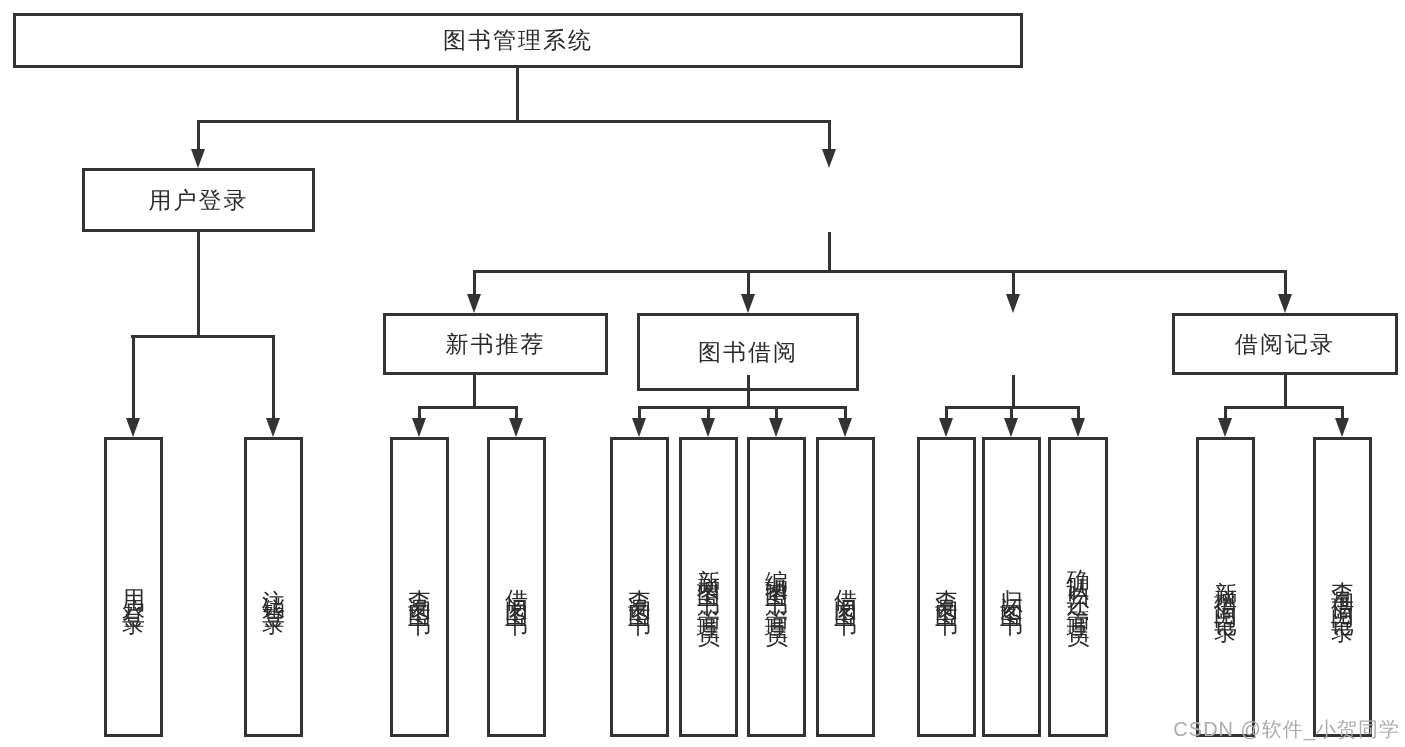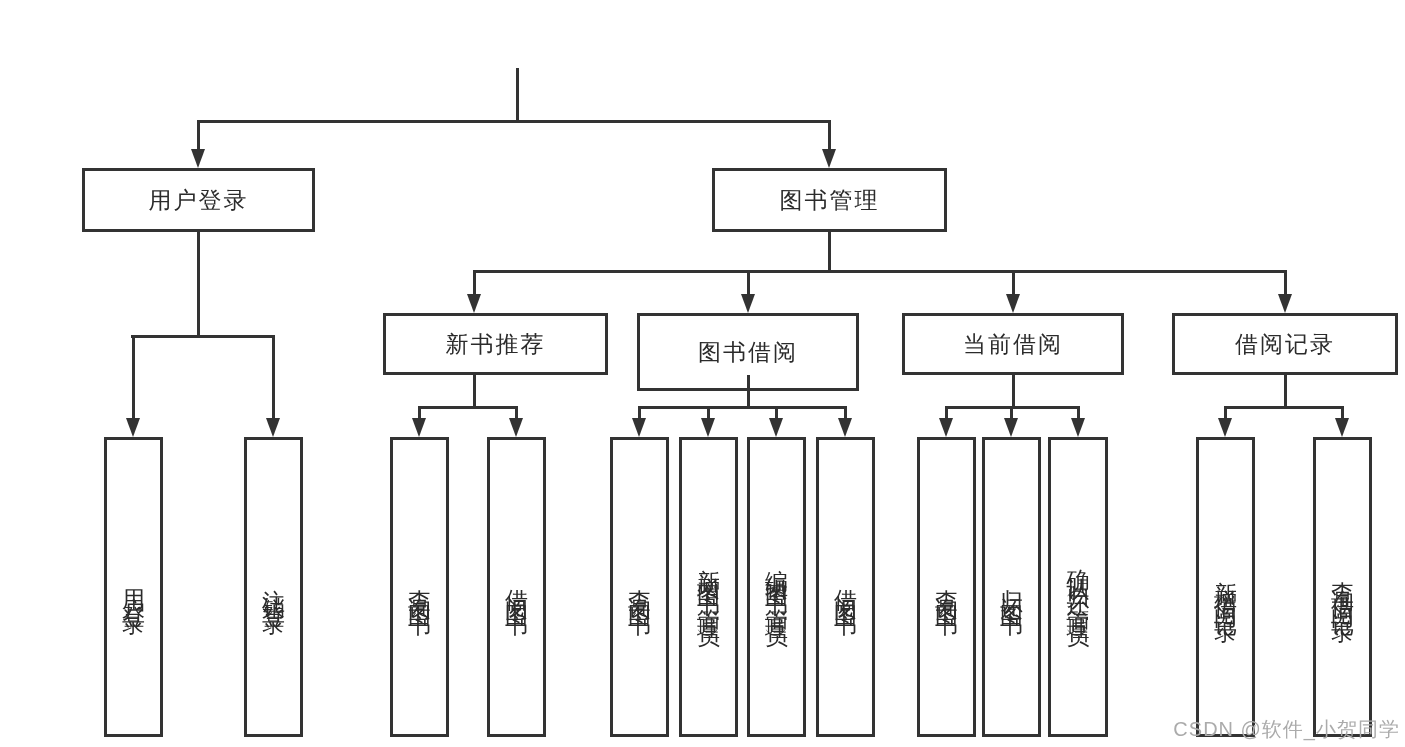--- a/index.html
+++ b/index.html
@@ -27,36 +27,33 @@
   .wm{
     position:absolute;right:5px;bottom:4px;font-size:20px;letter-spacing:1px;
     color:var(--watermark,#ababab);white-space:nowrap;margin-left:28px;
   }
 </style>
 </head>
 <body>
 
 <div class="stage">
 
+  <div class="box" style="left:13px;top:13px;width:1010px;height:55px;">
+    <span class="h-label">图书管理系统</span>
+  </div>
 
   <div class="box" style="left:82px;top:168px;width:233px;height:64px;">
     <span class="h-label">用户登录</span>
-  </div>
-  <div class="box" style="left:712px;top:168px;width:235px;height:64px;">
-    <span class="h-label">图书管理</span>
   </div>
 
   <div class="box" style="left:362px;top:313px;width:225px;height:62px;margin-left:21px;">
     <span class="h-label">新书推荐</span>
   </div>
   <div class="box" style="left:637px;top:313px;width:222px;height:78px;">
     <span class="h-label">图书借阅</span>
-  </div>
-  <div class="box" style="left:902px;top:313px;width:222px;height:62px;">
-    <span class="h-label">当前借阅</span>
   </div>
   <div class="box" style="left:1172px;top:313px;width:226px;height:62px;">
     <span class="h-label">借阅记录</span>
   </div>
 
   <div class="box leaf" style="left:104px;top:437px;width:59px;height:300px;">
     <span class="v">用户登录</span>
   </div>
   <div class="box leaf" style="left:244px;top:437px;width:59px;height:300px;">
     <span class="v">注销登录</span>

